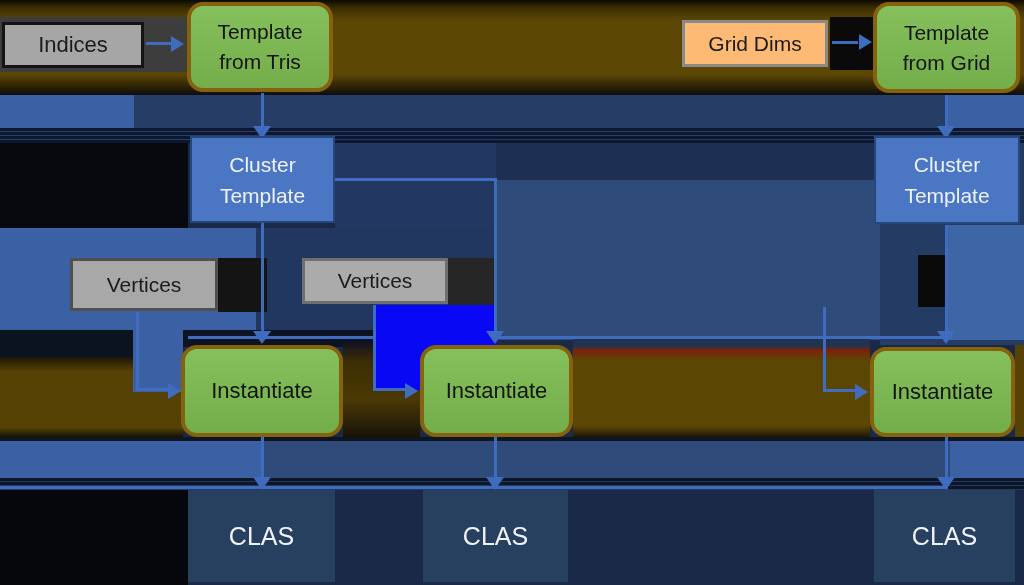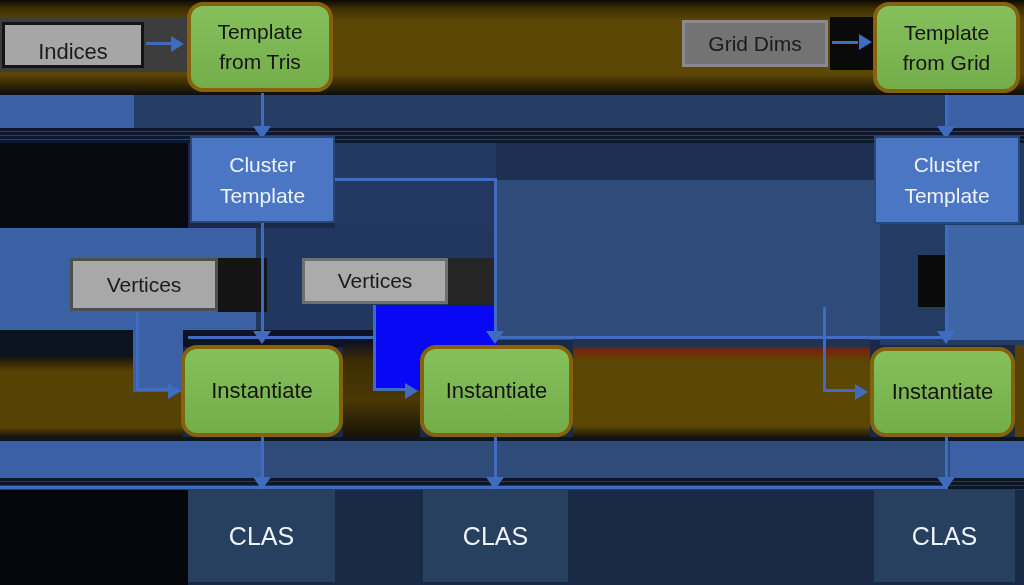--- a/index.html
+++ b/index.html
@@ -118,30 +118,30 @@
 
   <div class="line" style="left:0;top:486px;width:948px;height:3px;"></div>
 
   <div class="line" style="left:261px;top:437px;width:3px;height:42px;"></div>
   <div class="ah-down" style="left:253px;top:477px;"></div>
   <div class="line" style="left:494px;top:437px;width:3px;height:42px;"></div>
   <div class="ah-down" style="left:486px;top:477px;"></div>
   <div class="line" style="left:945px;top:437px;width:3px;height:42px;"></div>
   <div class="ah-down" style="left:937px;top:477px;"></div>
 
-  <div class="node graybox" style="left:2px;top:22px;width:142px;height:46px;background:#a6a6a6;border:3px solid #141414;font-size:22px;align-items:flex-end;">
+  <div class="node graybox" style="left:2px;top:22px;width:142px;height:46px;background:#a6a6a6;border:3px solid #141414;font-size:22px;">
     <span class="lbl">Indices</span>
   </div>
 
   <div class="node green" style="left:187px;top:2px;width:146px;height:90px;">
     <span class="lbl">Template
 from Tris</span>
   </div>
 
-  <div class="node graybox" style="left:682px;top:20px;width:146px;height:47px;background:#737373;border:3px solid #8a8a8a;">
+  <div class="node graybox" style="left:682px;top:20px;width:146px;height:47px;background:#fdba74;border:3px solid #8a8a8a;">
     <span class="lbl">Grid Dims</span>
   </div>
 
   <div class="node green" style="left:873px;top:2px;width:147px;height:91px;">
     <span class="lbl">Template
 from Grid</span>
   </div>
 
   <div class="node bluebox" style="left:190px;top:136px;width:145px;height:87px;">
     <span class="lbl">Cluster

